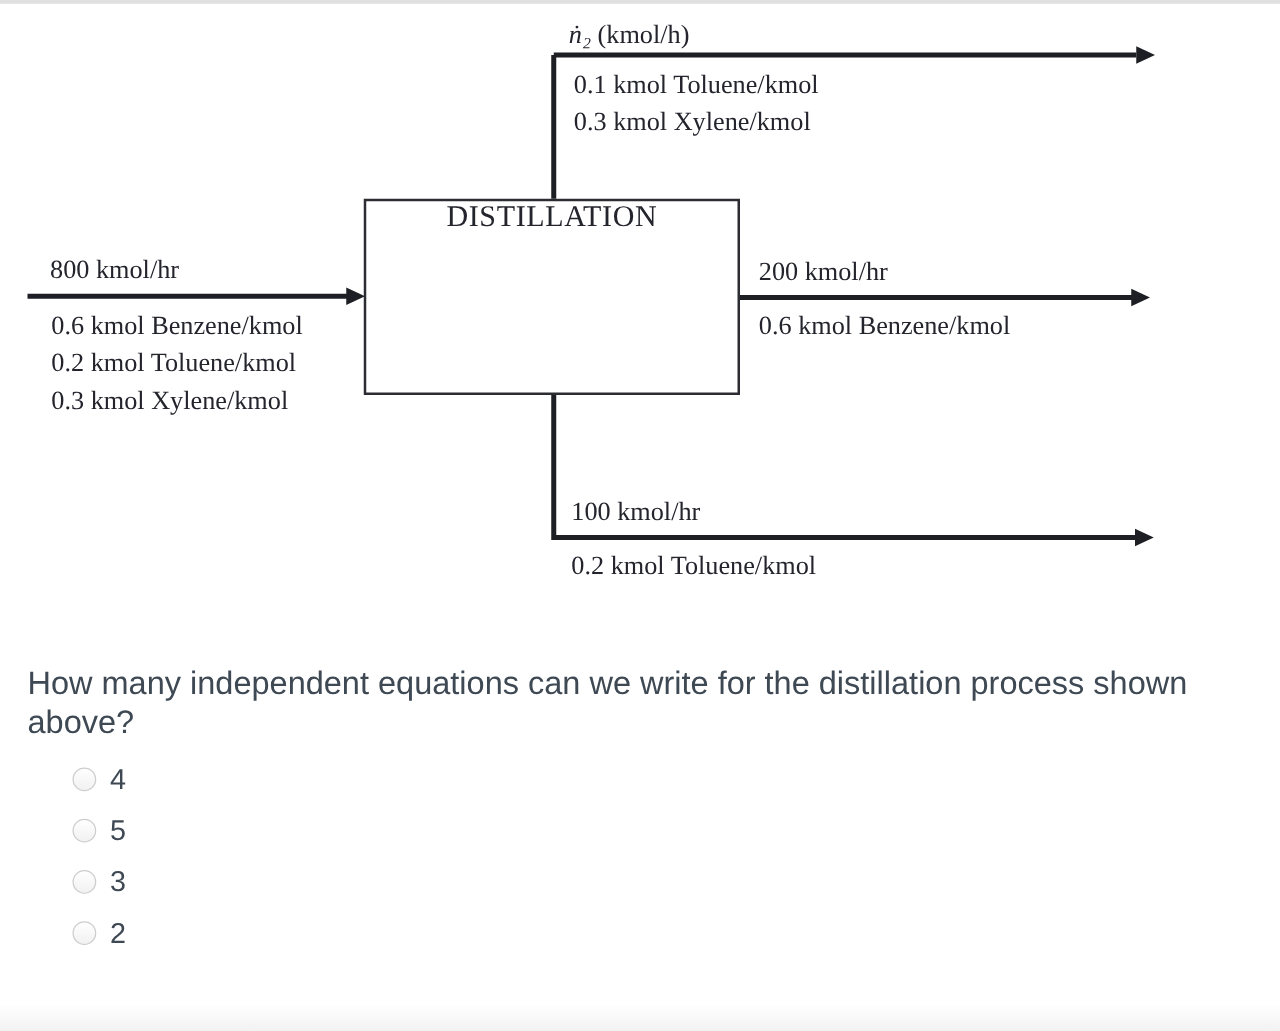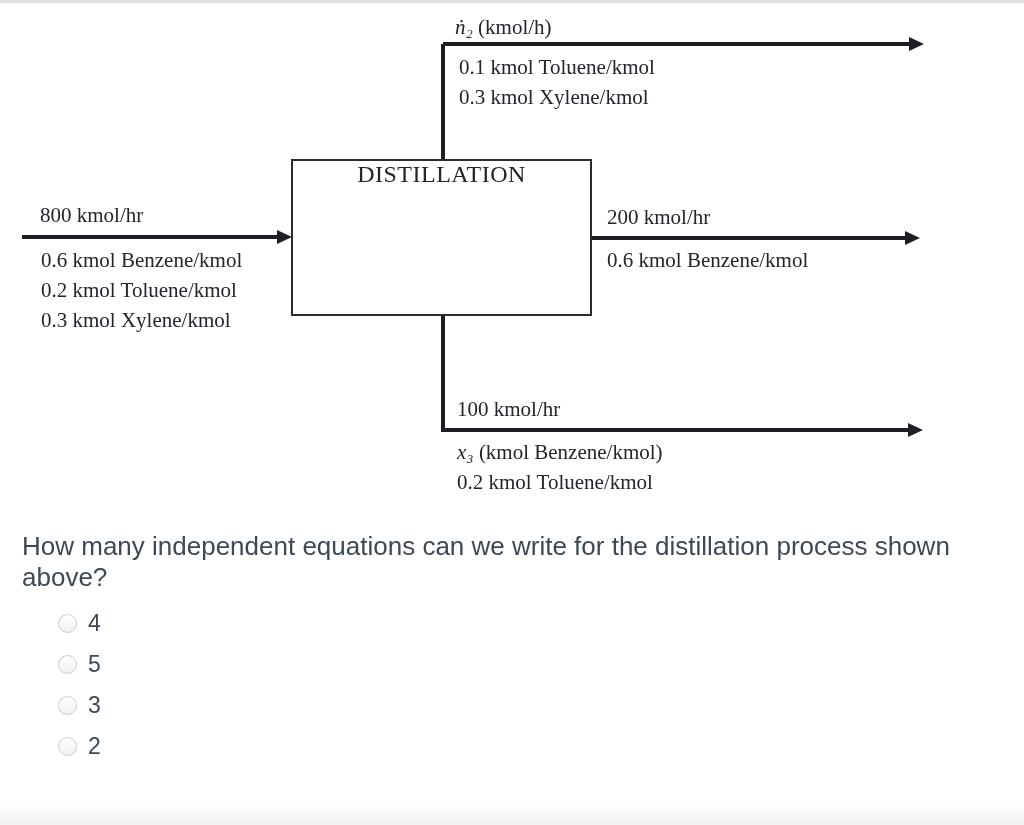--- a/index.html
+++ b/index.html
@@ -79,21 +79,20 @@
     <div class="flow-label" style="left:607px;top:205px">200 kmol/hr</div>
     <div class="comp" style="left:607px;top:245px">
       <div>0.6 kmol Benzene/kmol</div>
     </div>
 
     <div class="vline" style="left:441px;top:316px;height:116px"></div>
     <div class="hline" style="left:443px;top:428px;width:466px"></div>
     <div class="ah" style="left:908px;top:423px"></div>
     <div class="flow-label" style="left:457px;top:397px">100 kmol/hr</div>
     <div class="comp" style="left:457px;top:437px">
-      <div><span class="mvar">x₃</span><span> (kmol Benzene/kmol)</span></div>
       <div>0.2 kmol Toluene/kmol</div>
     </div>
   </div>
 
   <div class="question">How many independent equations can we write for the distillation process shown above?</div>
 
   <div class="option-row" style="top:610px">
     <span class="radio"></span>
     <span>4</span>
   </div>

